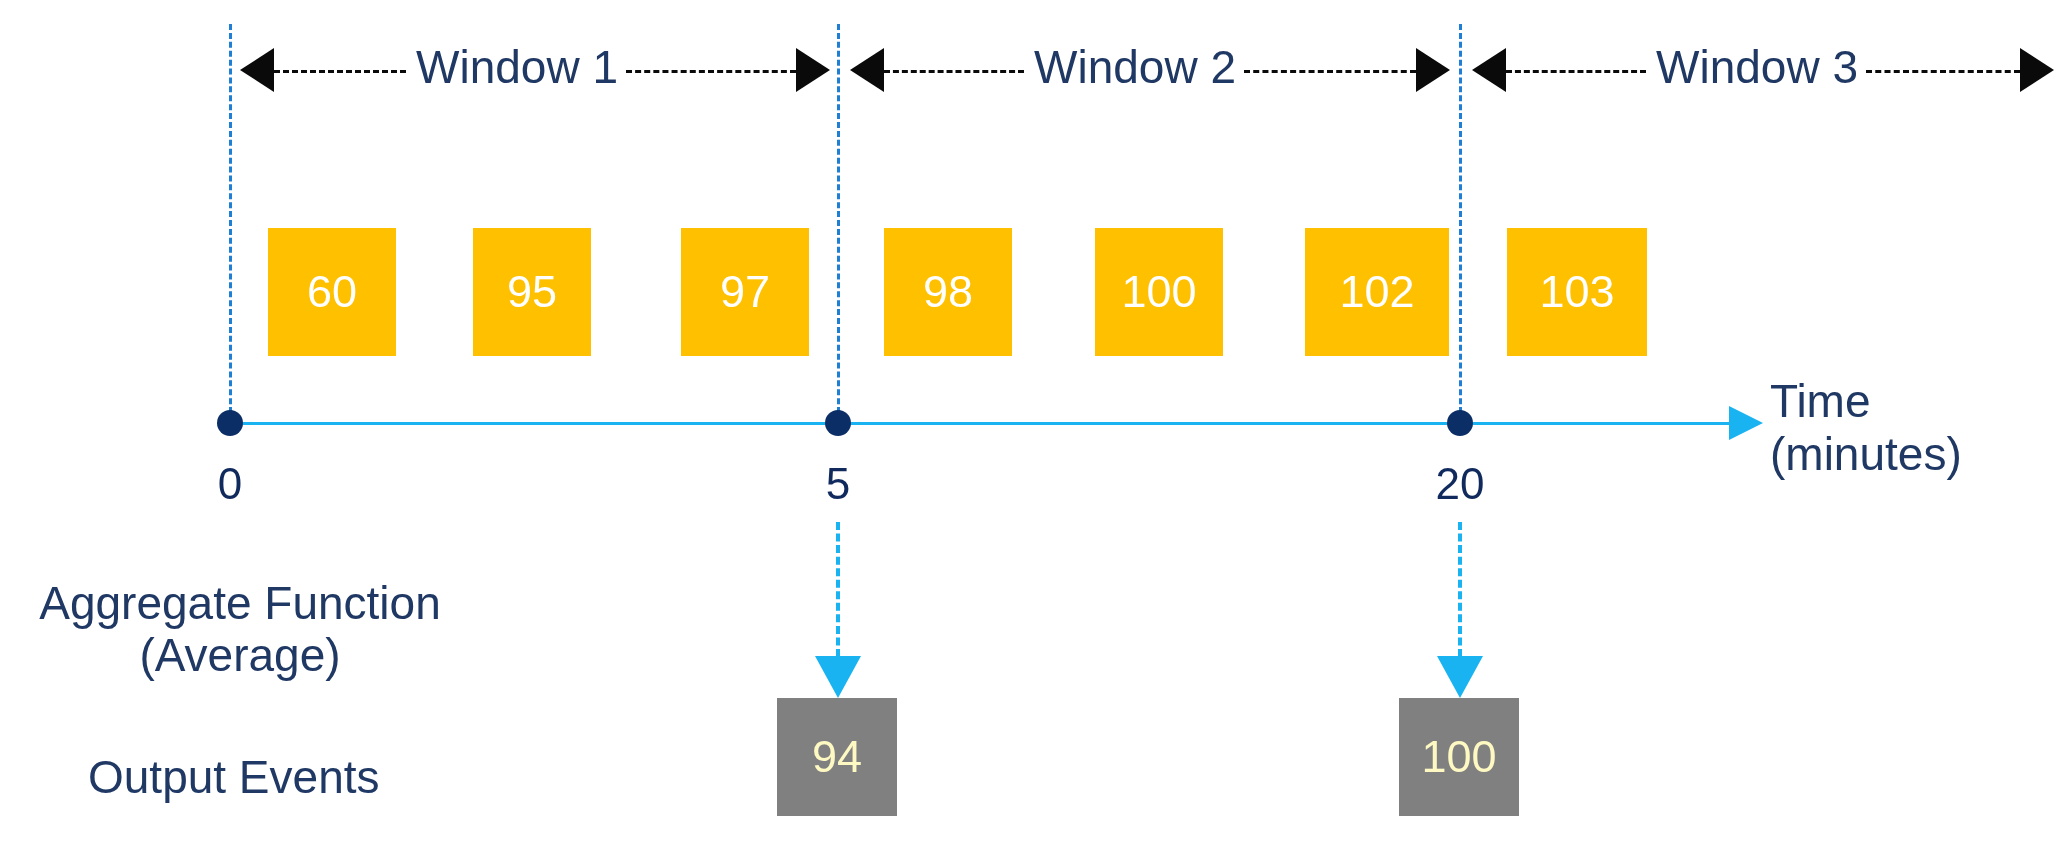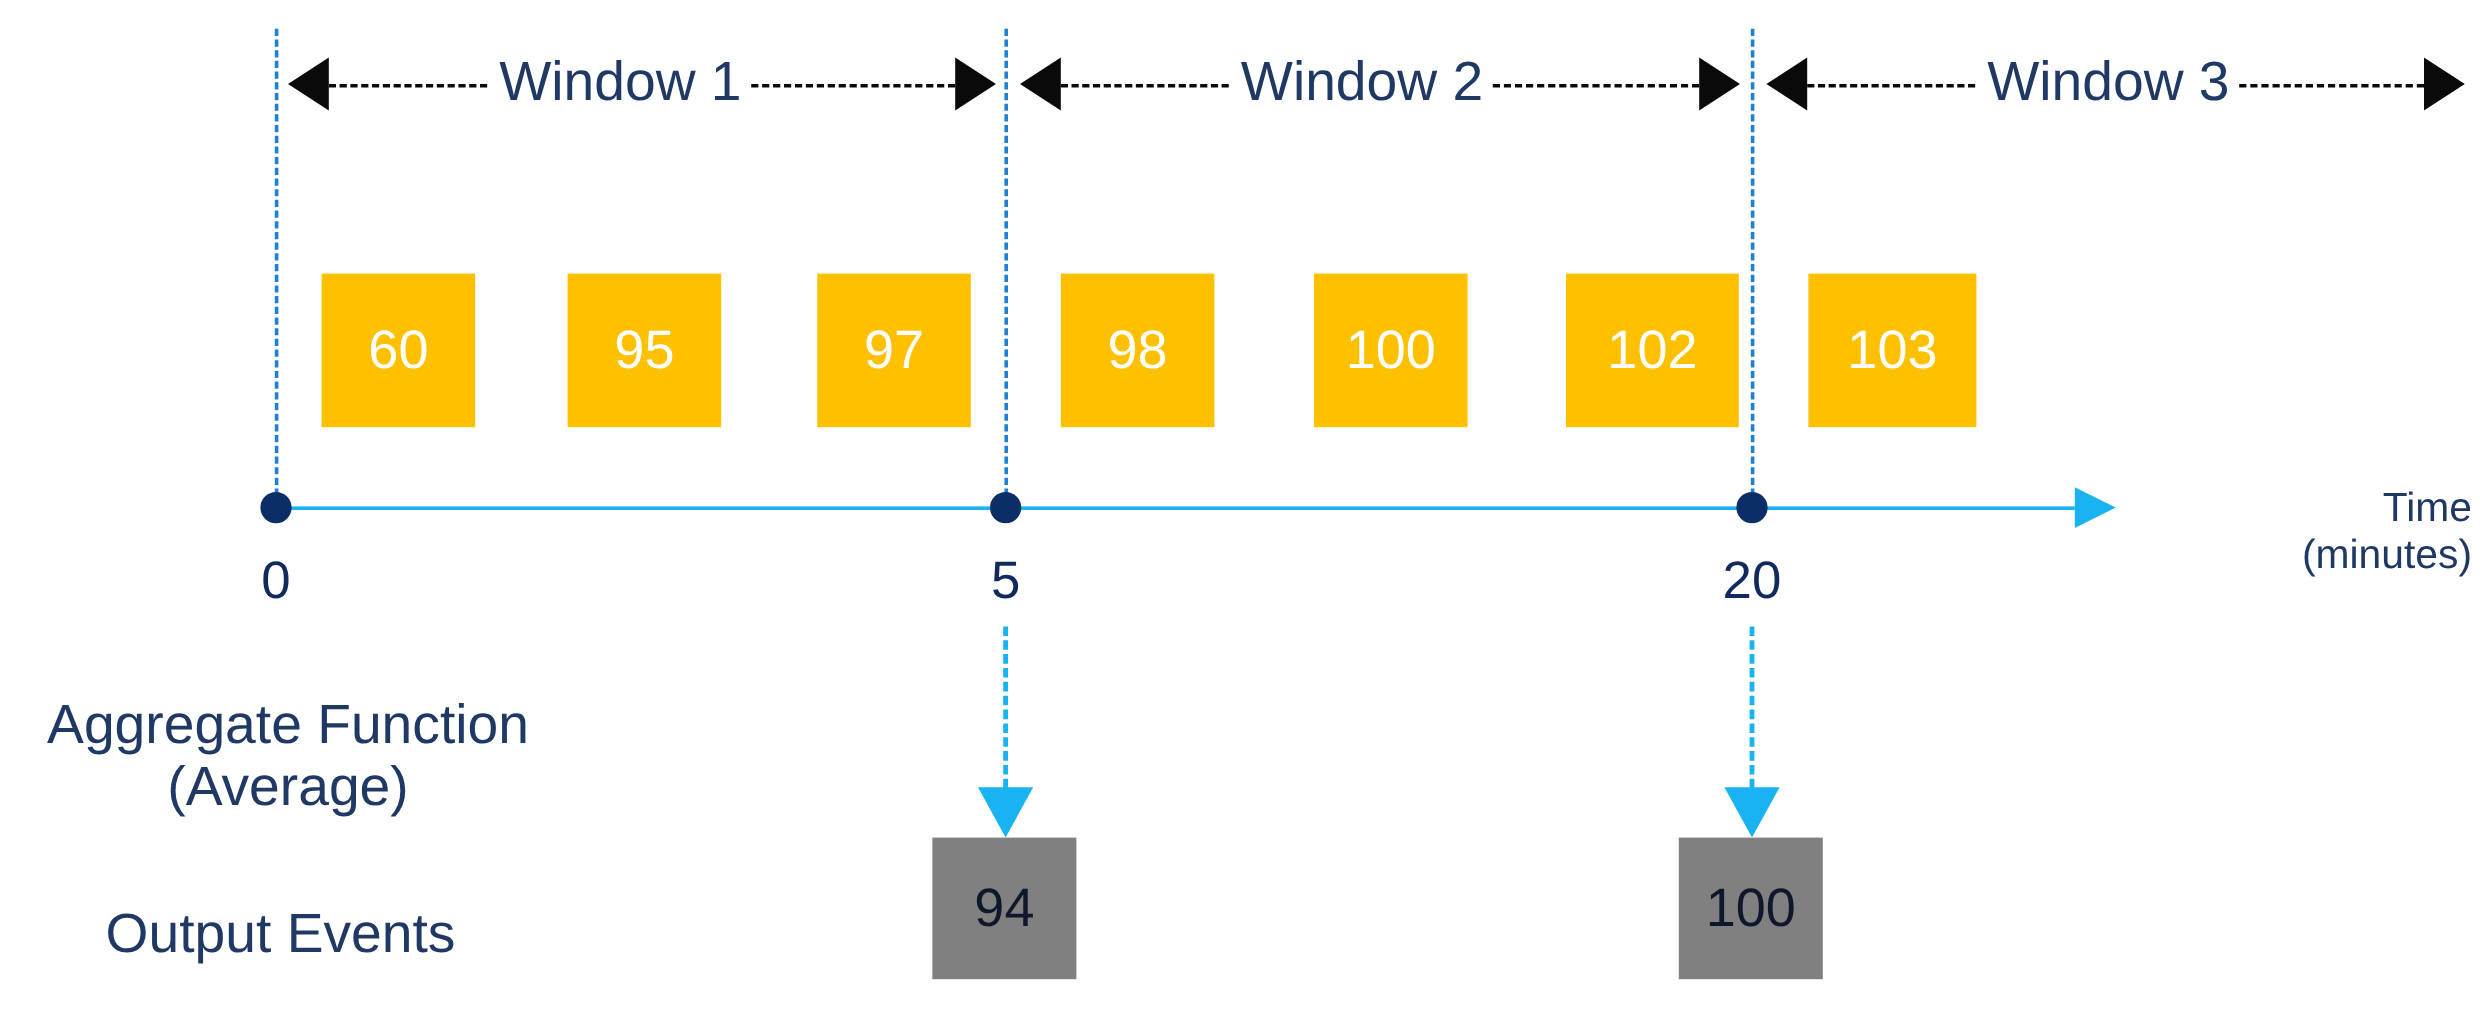--- a/index.html
+++ b/index.html
@@ -25,31 +25,31 @@
     border-top:22px solid transparent;border-bottom:22px solid transparent;
     border-right:34px solid #0A0A0A;}
   .tri-right{position:absolute;width:0;height:0;
     border-top:22px solid transparent;border-bottom:22px solid transparent;
     border-left:34px solid #0A0A0A;}
 
   .ev-box{position:absolute;background:#FFC000;display:flex;align-items:center;
     justify-content:center;color:#ffffff;font-size:45px;font-weight:400;}
 
   .out-box{position:absolute;background:#808080;display:flex;align-items:center;
-    justify-content:center;color:#0f172a;font-size:45px;font-weight:400;}
+    justify-content:center;color:#fef9c3;font-size:45px;font-weight:400;}
 
   .drop-line{position:absolute;width:0;border-left:4px dashed #18B3F0;}
   .drop-arrow{position:absolute;width:0;height:0;
     border-left:23px solid transparent;border-right:23px solid transparent;
     border-top:42px solid #18B3F0;}
 
   .side-label{position:absolute;color:#1F3864;font-size:46px;line-height:1.12;
     white-space:nowrap;}
-  .axis-title{position:absolute;color:#1F3864;font-size:34px;line-height:1.15;
-    text-align:right;white-space:nowrap;margin-top:29px;}
+  .axis-title{position:absolute;color:#1F3864;font-size:46px;line-height:1.15;
+    text-align:left;white-space:nowrap;}
 </style>
 </head>
 <body>
 
 <div id="stage">
 
   <div class="vline" style="left:229px;top:24px;height:398px;"></div>
   <div class="vline" style="left:837px;top:24px;height:398px;"></div>
   <div class="vline" style="left:1459px;top:24px;height:398px;"></div>
 
@@ -67,21 +67,21 @@
 
   <div class="tri-left" style="left:1472px;top:48px;"></div>
   <div class="win-seg" style="left:1506px;top:70px;width:140px;"></div>
   <div class="win-label" style="left:1656px;top:44px;width:200px;">Window 3</div>
   <div class="win-seg" style="left:1866px;top:70px;width:154px;"></div>
   <div class="tri-right" style="left:2020px;top:48px;"></div>
 
   <div class="ev-box" style="left:268px;top:228px;width:128px;height:128px;">
     <span>60</span>
   </div>
-  <div class="ev-box" style="left:473px;top:228px;width:128px;height:128px;">
+  <div class="ev-box" style="left:473px;top:228px;width:118px;height:128px;">
     <span>95</span>
   </div>
   <div class="ev-box" style="left:681px;top:228px;width:128px;height:128px;">
     <span>97</span>
   </div>
   <div class="ev-box" style="left:884px;top:228px;width:128px;height:128px;">
     <span>98</span>
   </div>
   <div class="ev-box" style="left:1095px;top:228px;width:128px;height:128px;">
     <span>100</span>

